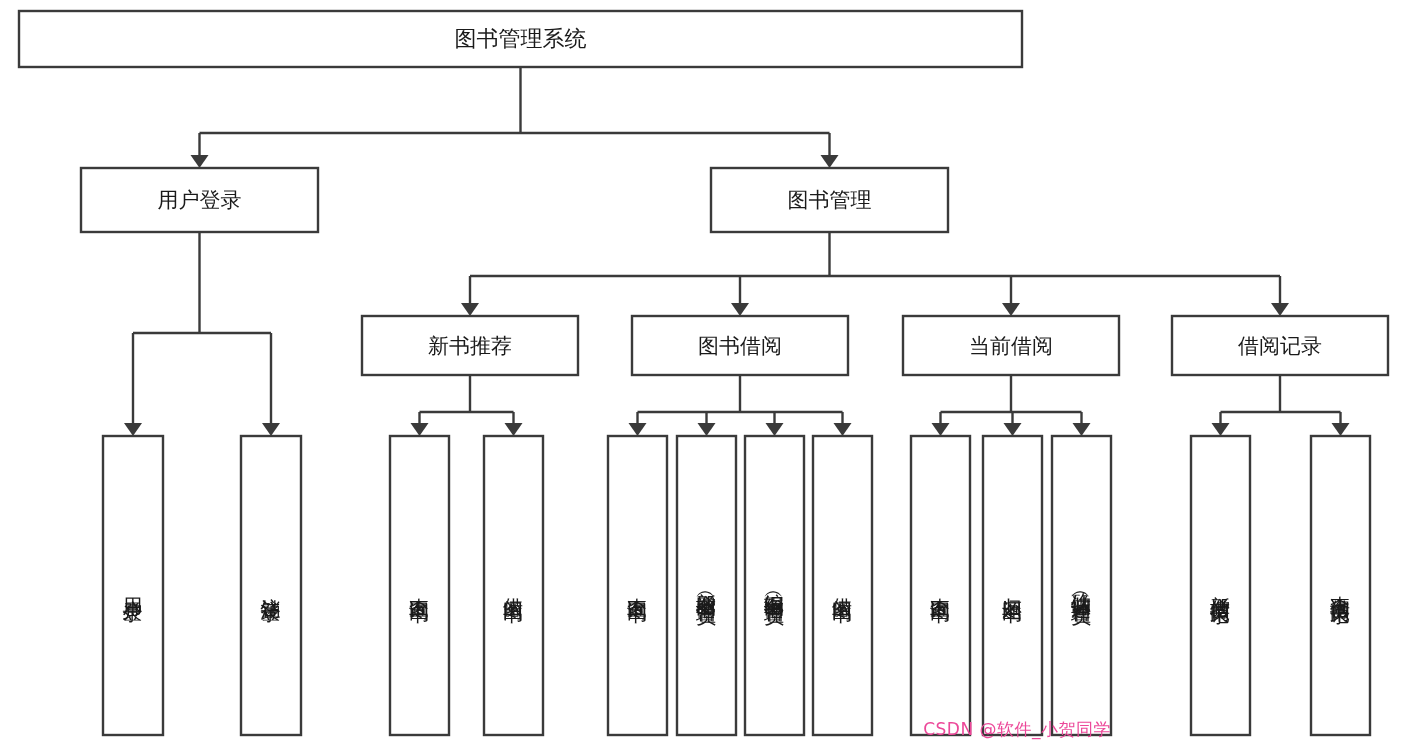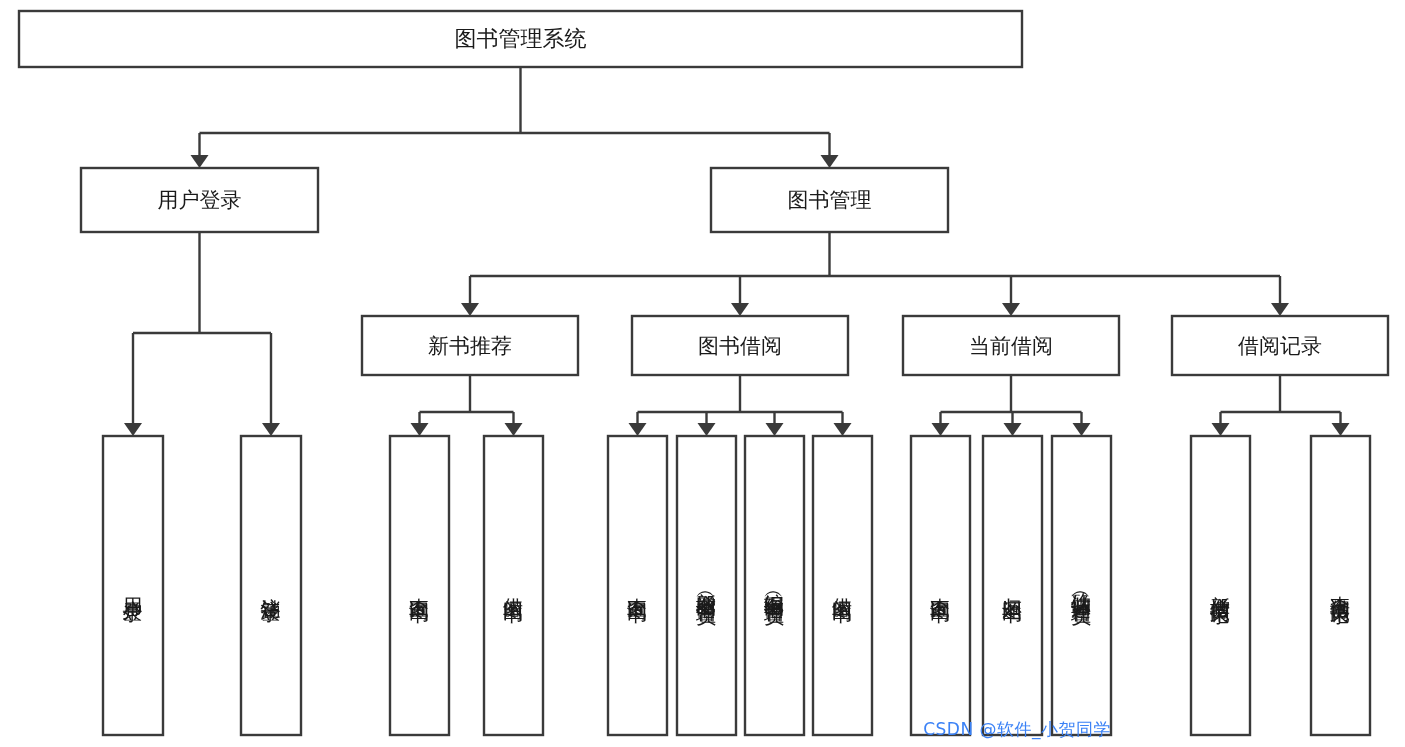--- a/index.html
+++ b/index.html
@@ -64,21 +64,21 @@
     text-align: center;
     white-space: nowrap;
     pointer-events: none;
   }
   .watermark {
     position: absolute;
     right: 8px;
     bottom: 6px;
     font-family: "DejaVu Sans", "Liberation Sans", sans-serif;
     font-size: 17px;
-    color: #3b82f6;
+    color: #ec4899;
     white-space: nowrap;
     letter-spacing: 0.5px;
   }
 </style>
 </head>
 <body>
 
 <div id="diagram-root">
 
   <svg id="flow-svg" viewBox="0 0 1405 747">

